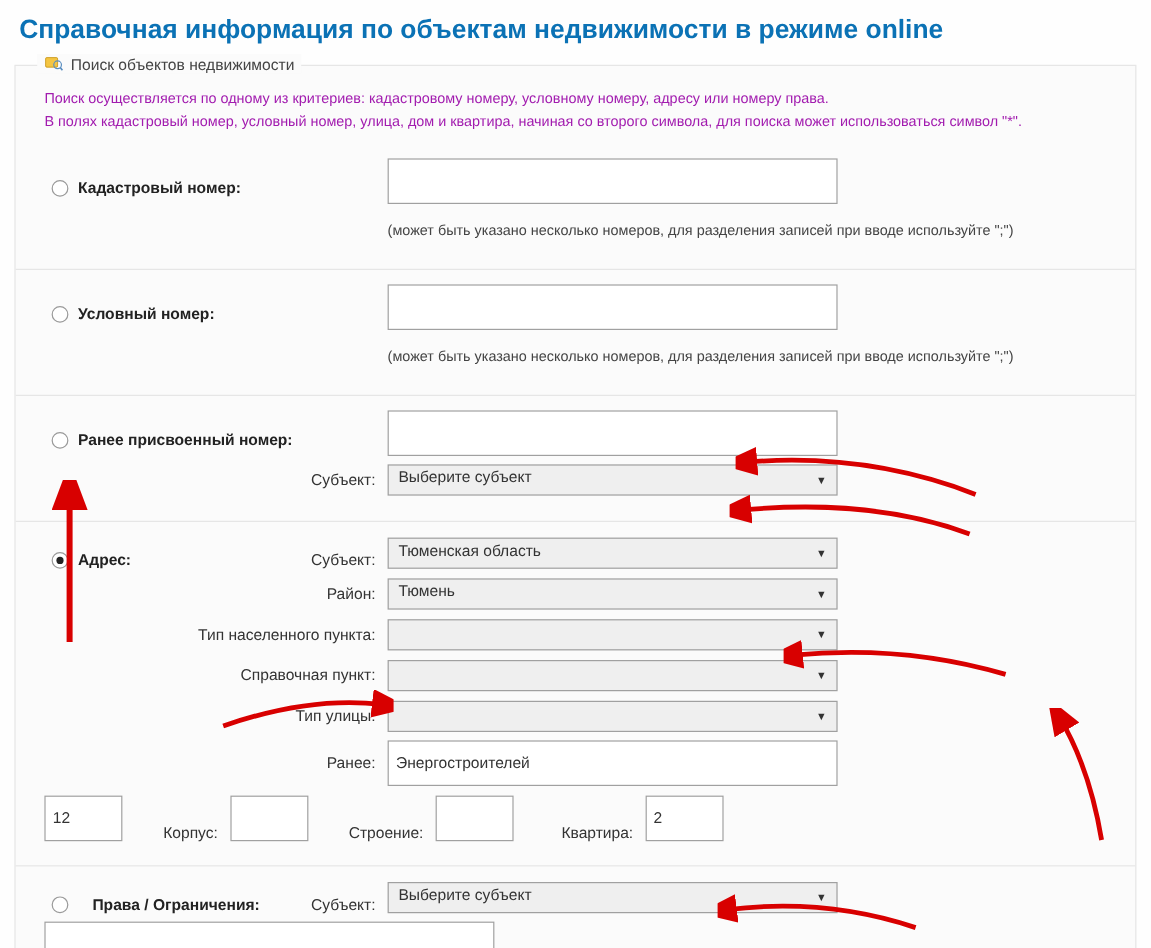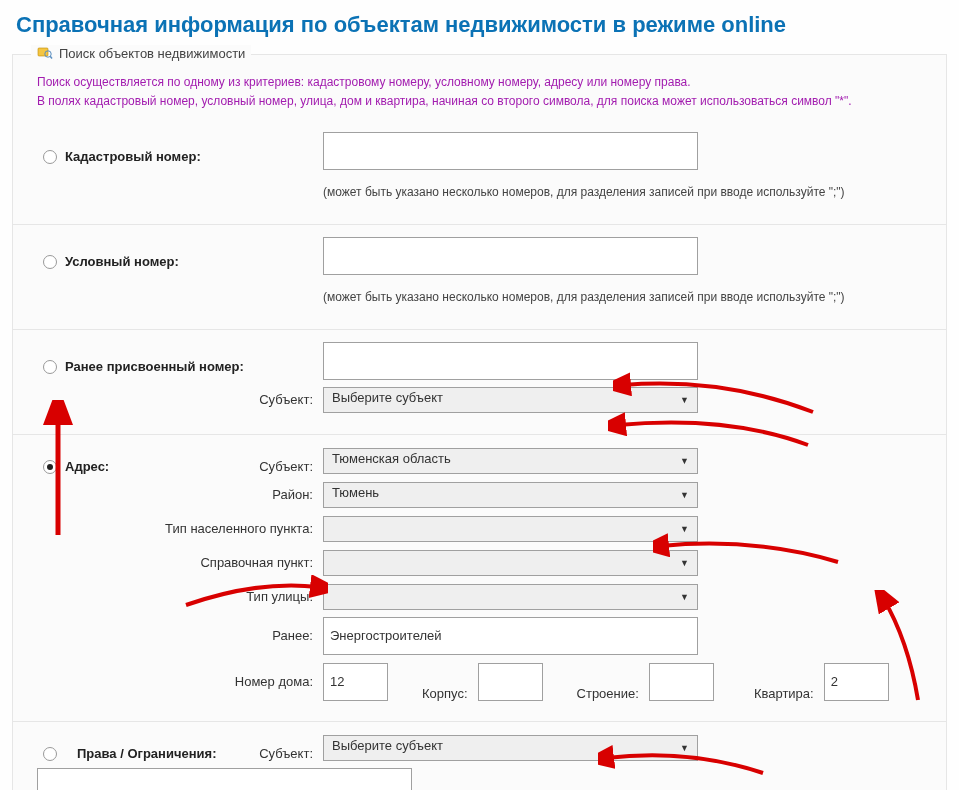--- a/index.html
+++ b/index.html
@@ -298,23 +298,20 @@
     </div>
     <div class="row">
       <div class="label-col">
           <span>Ранее:</span>
         </div>
       <div class="input-col">
         <input type="text" class="input-wide" value="Энергостроителей" style="">
       </div>
     </div>
     <div class="row" style="margin-top:8px">
-      <div class="label-col">
-          <span>Номер дома:</span>
-        </div>
       <div class="input-col inline-row">
         <input type="text" class="input-sm" value="12" style="">
         <span class="inline-label" style="margin-left:24px">Корпус:</span>
         <input type="text" class="input-sm" value="" style="">
         <span class="inline-label" style="margin-left:24px">Строение:</span>
         <input type="text" class="input-sm" value="" style="">
         <span class="inline-label" style="margin-left:30px">Квартира:</span>
         <input type="text" class="input-sm" value="2" style="">
       </div>
     </div>

